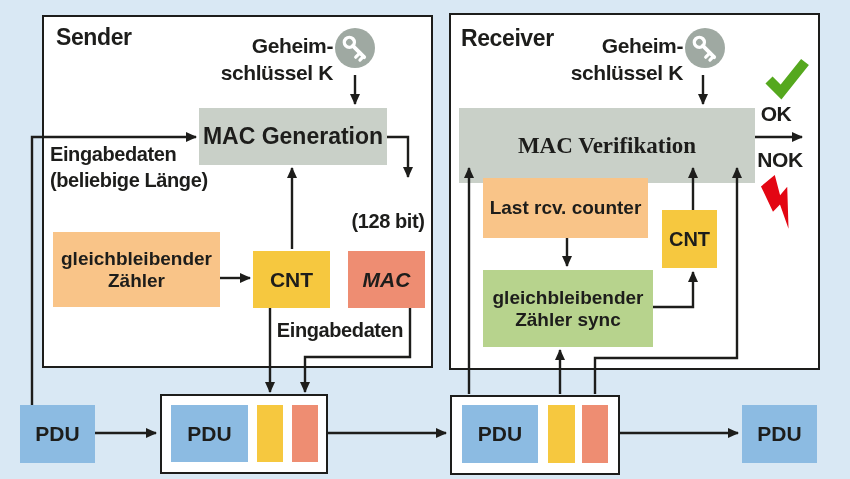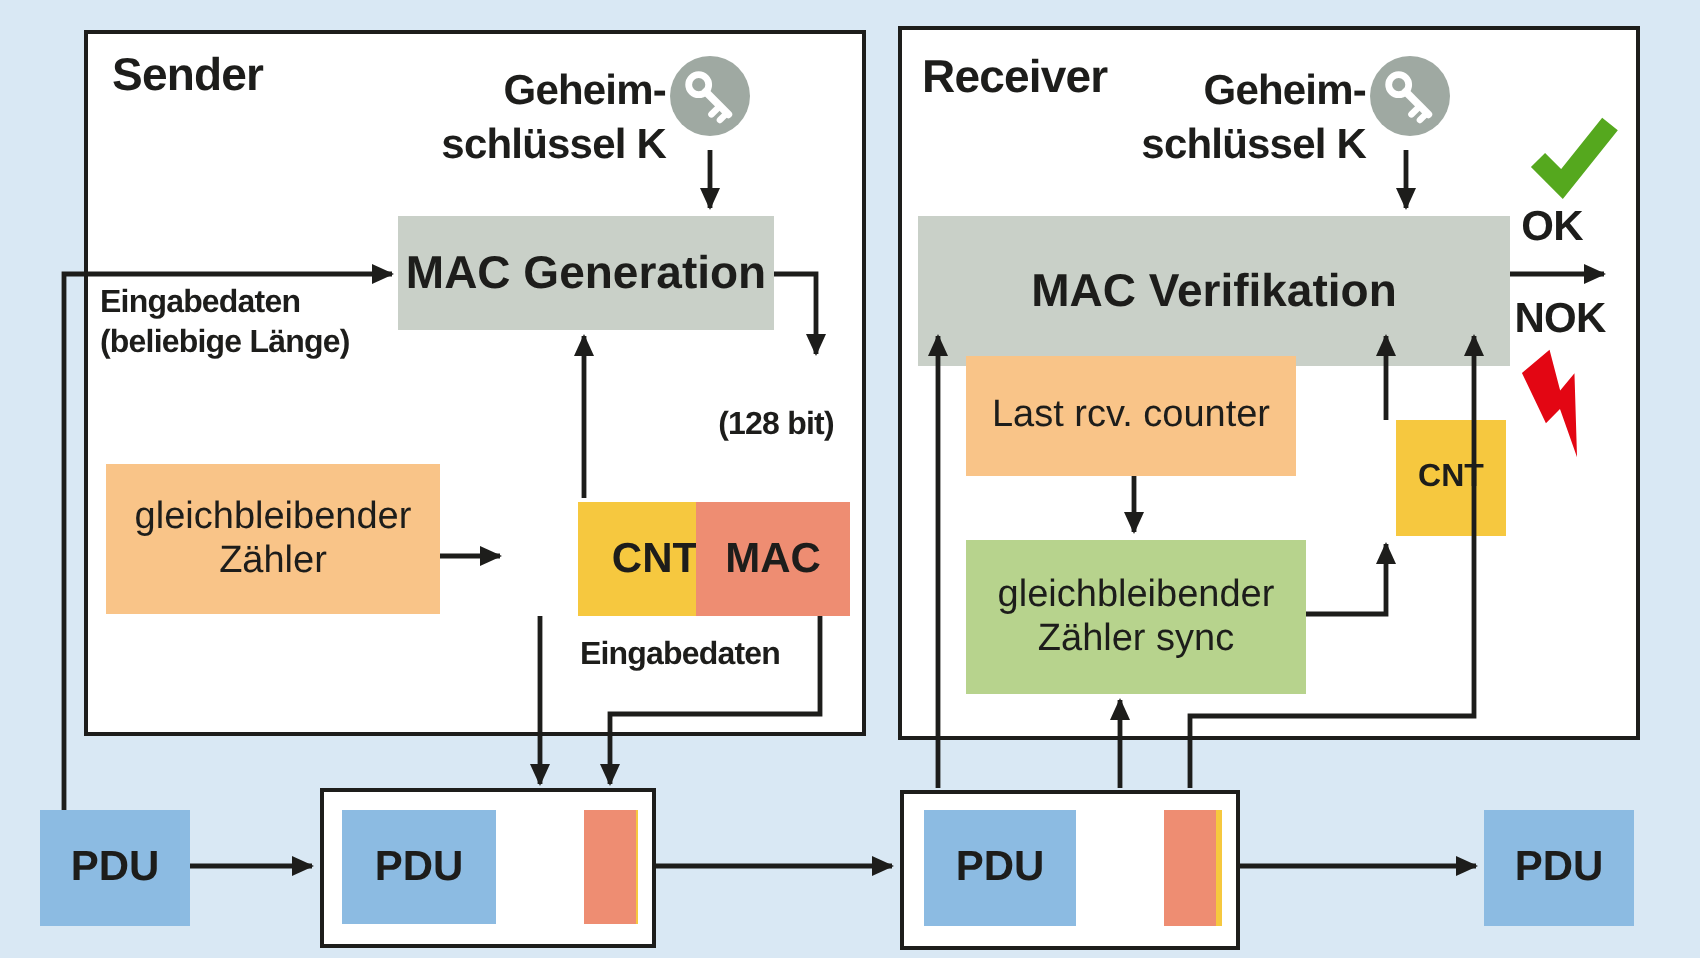--- a/index.html
+++ b/index.html
@@ -30,28 +30,28 @@
   }
   .lbl{
     position:absolute;
     font-weight:600;
     letter-spacing:-0.4px;
     line-height:1.28;
     white-space:nowrap;
   }
   .t-gray{background:var(--c-gray_box,#c9d0c8);}
   .t-orange{background:var(--c-orange_box,#f9c488);}
-  .t-yellow{background:var(--c-yellow_box,#f6c83f);margin-left:36px;}
+  .t-yellow{background:var(--c-yellow_box,#f6c83f);}
   .t-salmon{background:var(--c-salmon_box,#ee8d72);}
   .t-green{background:var(--c-green_box,#b7d38d);}
   .t-blue{background:var(--c-blue_box,#8cbbe2);}
   .fs23{font-size:23px;font-weight:600;}
   .fs21{font-size:21px;font-weight:600;}
-  .fs20{font-size:16px;font-weight:600;}
-  .fs19{font-size:19px;font-weight:400;}
+  .fs20{font-size:20px;font-weight:600;}
+  .fs19{font-size:19px;font-weight:700;}
   .frame{
     position:absolute;
     background:#fff;
     border:2.5px solid var(--c-line,#1d1d1b);
     box-sizing:border-box;
   }
   #connectors{
     position:absolute;left:0;top:0;width:850px;height:479px;
     pointer-events:none;
   }
@@ -78,38 +78,38 @@
     <span>schlüssel K</span>
   </div>
   <div class="lbl fs21" style="left:528px;top:33px;width:155px;text-align:right;">
     <span>Geheim-</span><br>
     <span>schlüssel K</span>
   </div>
 
   <div class="box t-gray fs23" style="left:199px;top:108px;width:188px;height:57px;">
     <span>MAC Generation</span>
   </div>
-  <div class="box t-gray fs23" style="left:459px;top:108px;width:296px;height:75px;">
+  <div class="box t-gray fs23" style="left:459px;top:108px;width:296px;height:75px;font-family:Liberation Serif, serif;">
     <span>MAC Verifikation</span>
   </div>
 
   <div class="lbl fs20" style="left:50px;top:142px;">
     <span>Eingabedaten</span><br>
     <span>(beliebige Länge)</span>
   </div>
 
   <div class="box t-orange fs19" style="left:53px;top:232px;width:167px;height:75px;">
     <span>gleichbleibender</span>
     <span>Zähler</span>
   </div>
 
   <div class="box t-yellow fs21" style="left:253px;top:251px;width:77px;height:57px;">
     <span>CNT</span>
   </div>
-  <div class="box t-salmon fs21" style="left:348px;top:251px;width:77px;height:57px;">
+  <div class="box t-salmon fs21" style="left:348px;top:251px;width:77px;height:57px;font-style:italic;">
     <span>MAC</span>
   </div>
 
   <div class="lbl fs20" style="left:338px;top:183px;width:100px;text-align:center;">
     <br>
     <span>(128 bit)</span>
   </div>
 
   <div class="lbl fs20" style="left:270px;top:318px;width:140px;text-align:center;">Eingabedaten</div>
 

